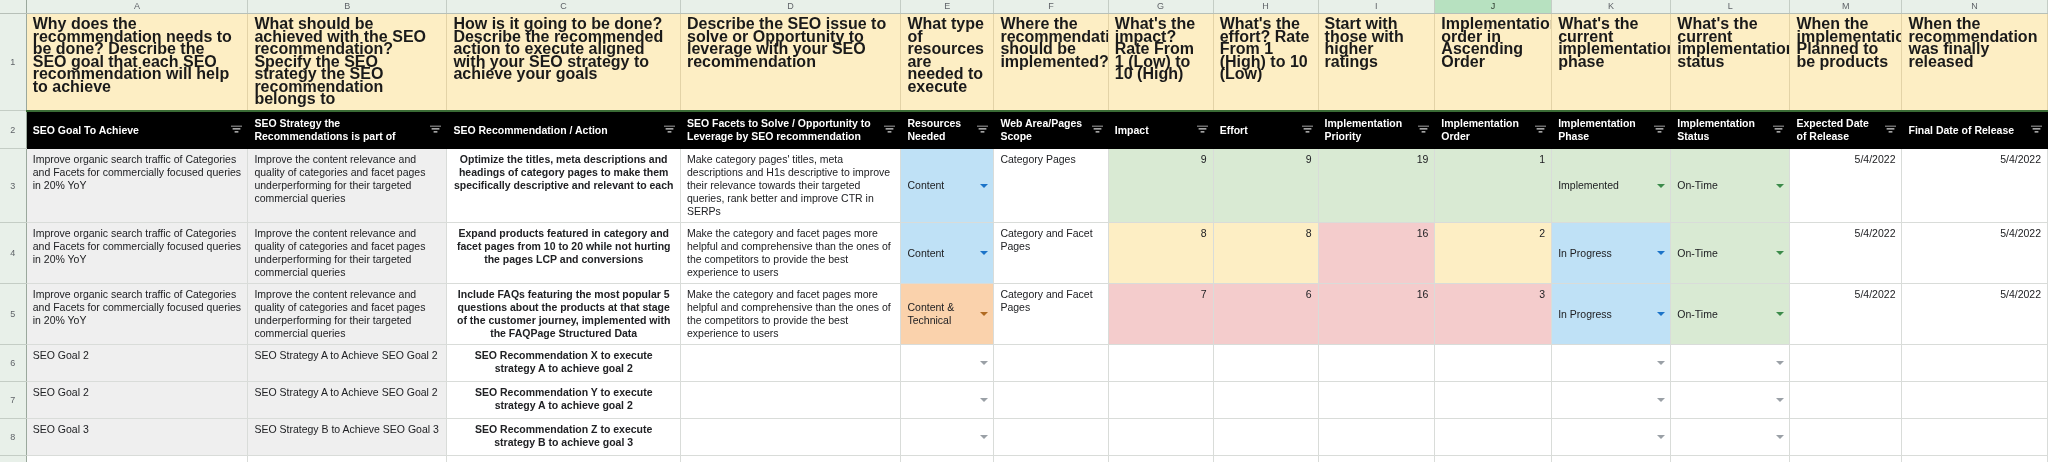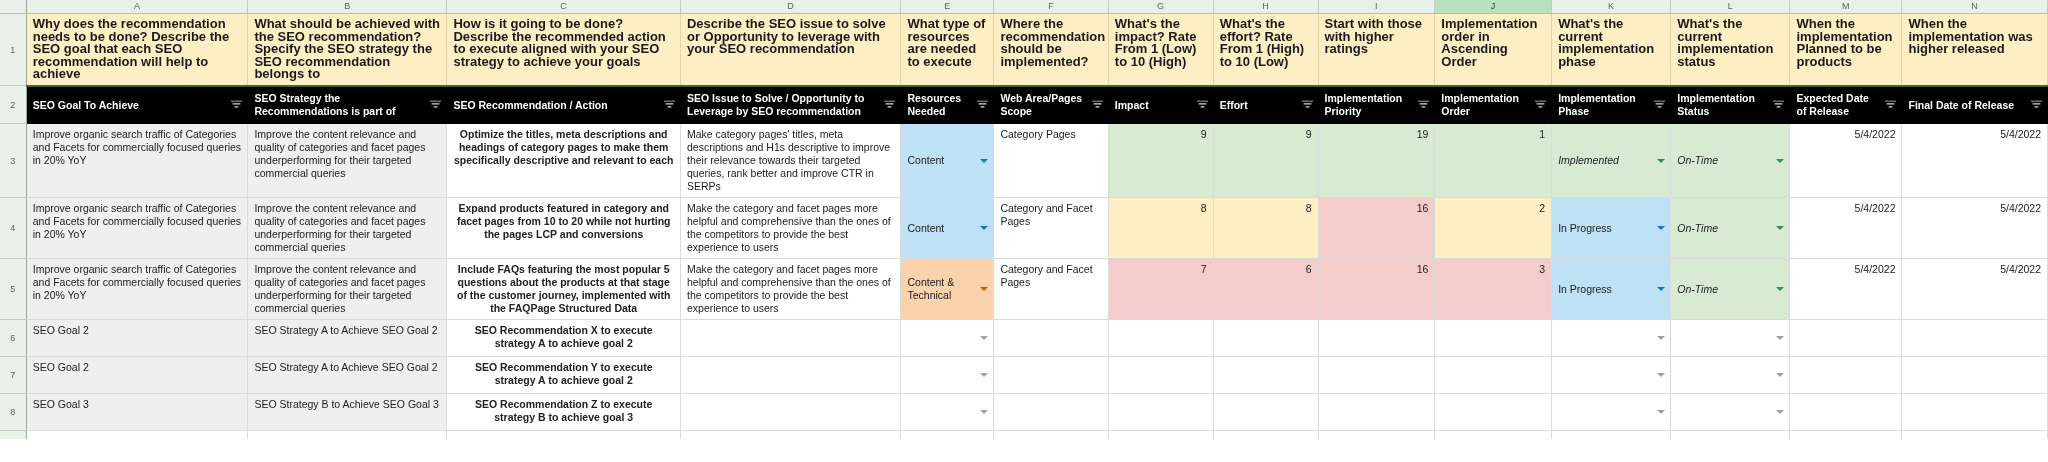--- a/index.html
+++ b/index.html
@@ -66,21 +66,21 @@
   }
 
   
   tr.qrow td.cell {
     background: #fdeec4;
     font-weight: bold;
     color: #1a1a1a;
     vertical-align: top;
     border-right: 1px solid #e3d3a7;
     border-bottom: 2px solid #3a6b35;
-    font-size: 13px;
+    font-size: 16px;
     line-height: 12.5px;
   }
   tr.qrow { height: 44px; }
 
   
   tr.hdrrow { height: 38px; }
   tr.hdrrow td.cell {
     background: #000000;
     color: #ffffff;
     font-weight: bold;
@@ -128,21 +128,21 @@
     width: 0; height: 0;
     border-left: 4px solid transparent;
     border-right: 4px solid transparent;
     border-top: 4px solid #5f6ab0;
   }
   .dd-arrow.grey { border-top-color: #9aa0a6; }
   .dd-arrow.green { border-top-color: #3c8b4b; }
   .dd-arrow.blue { border-top-color: #1a73c8; }
   .dd-arrow.orange { border-top-color: #b06a21; }
   .t-blue  { color: #1a73c8; }
-  .t-green { color: #38761d; font-style: italic; }
+  .t-green { color: #38761d; }
   .t-orange{ color: #8a4a06; margin-top: 8px; }
 
   
   tr.lastrow { height: 8px; }
   tr.lastrow td { border-bottom: none; }
 </style>
 </head>
 <body>
 
 <div class="sheet">
@@ -190,40 +190,40 @@
           <td class="cell">Describe the SEO issue to solve or Opportunity to leverage with your SEO recommendation</td>
           <td class="cell">What type of resources are needed to execute</td>
           <td class="cell">Where the recommendation should be implemented?</td>
           <td class="cell">What's the impact? Rate From 1 (Low) to 10 (High)</td>
           <td class="cell">What's the effort? Rate From 1 (High) to 10 (Low)</td>
           <td class="cell">Start with those with higher ratings</td>
           <td class="cell">Implementation order in Ascending Order</td>
           <td class="cell">What's the current implementation phase</td>
           <td class="cell">What's the current implementation status</td>
           <td class="cell">When the implementation Planned to be products</td>
-          <td class="cell">When the implementation was higher released</td>
+          <td class="cell">When the recommendation was finally released</td>
         </tr>
         <tr class="hdrrow">
           <td class="rownum">2</td>
           <td class="cell"><span>SEO Goal To Achieve</span><span class="filter-icon">
               <svg viewBox="0 0 11 9" width="11" height="9">
                 <path d="M0 0.5 H11 M1.6 3.4 H9.4 M3.6 6.4 H7.4" stroke="#ffffff" stroke-width="1.1" fill="none"></path>
               </svg>
             </span></td>
           <td class="cell"><span>SEO Strategy the Recommendations is part of</span><span class="filter-icon">
               <svg viewBox="0 0 11 9" width="11" height="9">
                 <path d="M0 0.5 H11 M1.6 3.4 H9.4 M3.6 6.4 H7.4" stroke="#ffffff" stroke-width="1.1" fill="none"></path>
               </svg>
             </span></td>
           <td class="cell"><span>SEO Recommendation / Action</span><span class="filter-icon">
               <svg viewBox="0 0 11 9" width="11" height="9">
                 <path d="M0 0.5 H11 M1.6 3.4 H9.4 M3.6 6.4 H7.4" stroke="#ffffff" stroke-width="1.1" fill="none"></path>
               </svg>
             </span></td>
-          <td class="cell"><span>SEO Issue to Solve / Opportunity to Leverage by SEO recommendation</span><span class="filter-icon">
+          <td class="cell"><span>SEO Facets to Solve / Opportunity to Leverage by SEO recommendation</span><span class="filter-icon">
               <svg viewBox="0 0 11 9" width="11" height="9">
                 <path d="M0 0.5 H11 M1.6 3.4 H9.4 M3.6 6.4 H7.4" stroke="#ffffff" stroke-width="1.1" fill="none"></path>
               </svg>
             </span></td>
           <td class="cell"><span>Resources Needed</span><span class="filter-icon">
               <svg viewBox="0 0 11 9" width="11" height="9">
                 <path d="M0 0.5 H11 M1.6 3.4 H9.4 M3.6 6.4 H7.4" stroke="#ffffff" stroke-width="1.1" fill="none"></path>
               </svg>
             </span></td>
           <td class="cell"><span>Web Area/Pages Scope</span><span class="filter-icon">

